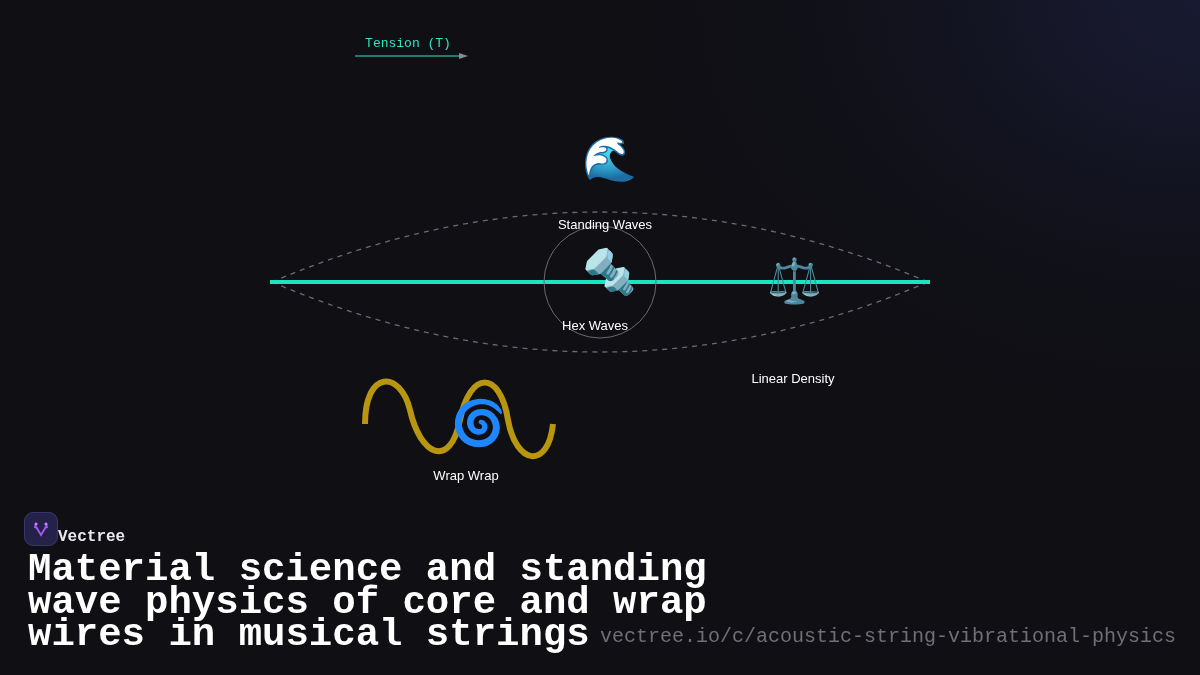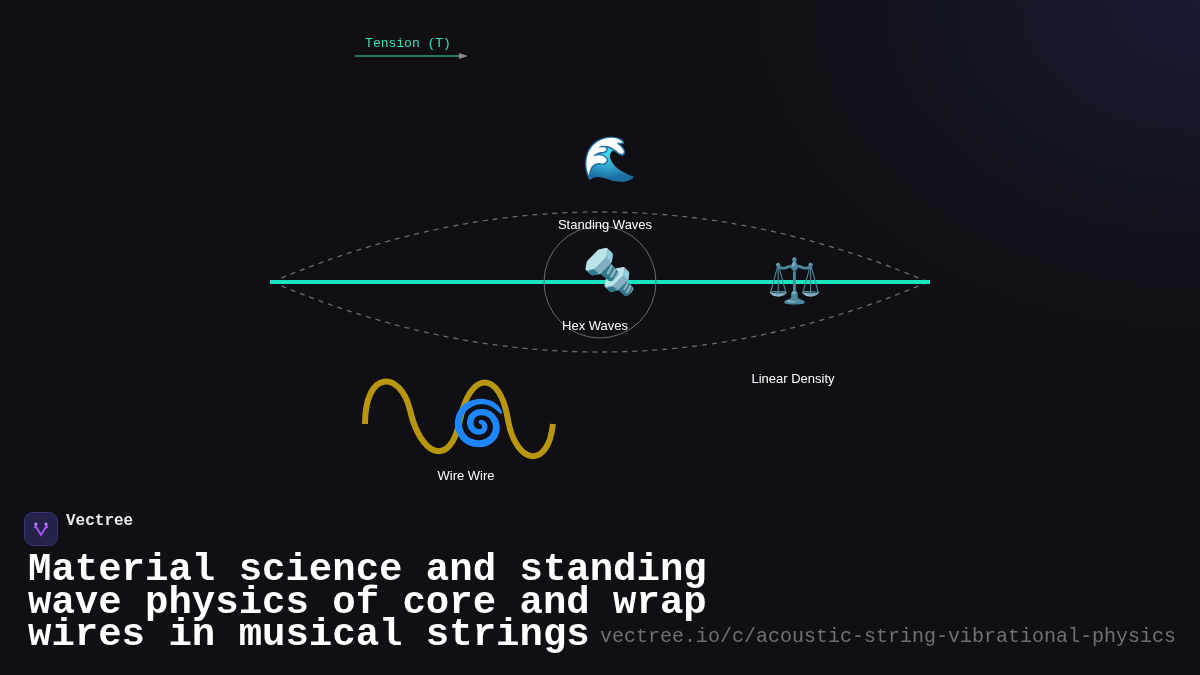--- a/index.html
+++ b/index.html
@@ -21,21 +21,21 @@
     }
     .emoji {
       position: absolute; font-size: 44px; line-height: 1;
       font-family: "DejaVu Sans", sans-serif;
     }
     .node-label {
       position: absolute; color: #ffffff; font-size: 13px; white-space: nowrap;
       transform: translateX(-50%);
     }
     .brand {
-      position: absolute; left: 24px; top: 512px; display: flex; align-items: flex-start; gap: 8px;
+      position: absolute; left: 24px; top: 512px; display: flex; align-items: flex-end; 
     }
     .brand-logo {
       width: 34px; height: 34px; border-radius: 9px;
       background: #25224a; border: 1px solid #3a3570;
       display: flex; align-items: center; justify-content: center; box-sizing: border-box;
     }
     .brand-name {
       font-family: "Liberation Mono", monospace; font-weight: bold; font-size: 16px; color: #e8e8ee;
     }
     .title {
@@ -75,21 +75,21 @@
 <div class="emoji" style="left:582px; top:137px;">🌊</div>
 <div class="node-label" style="left:605px; top:205px;margin-top:12px;">Standing Waves</div>
 
 <div class="emoji" style="left:582px; top:250px;">🔩</div>
 <div class="node-label" style="left:595px; top:318px;">Hex Waves</div>
 
 <div class="emoji" style="left:767px; top:259px;">⚖️</div>
 <div class="node-label" style="left:793px; top:327px;margin-top:44px;">Linear Density</div>
 
 <div class="emoji" style="left:451px; top:401px;">🌀</div>
-<div class="node-label" style="left:466px; top:468px;">Wire Wire</div>
+<div class="node-label" style="left:466px; top:468px;">Wrap Wrap</div>
 
 <div class="brand">
   <div class="brand-logo">
     <svg width="20" height="20" viewBox="0 0 20 20">
       <path d="M4 6 L10 16 L16 6" fill="none" stroke="#a855f7" stroke-width="1.8"></path>
       <path d="M6 9 L3 8 M14 9 L17 8" stroke="#a855f7" stroke-width="1.4"></path>
       <circle cx="5" cy="5" r="1.6" fill="#c084fc"></circle>
       <circle cx="15" cy="5" r="1.6" fill="#c084fc"></circle>
     </svg>
   </div>

